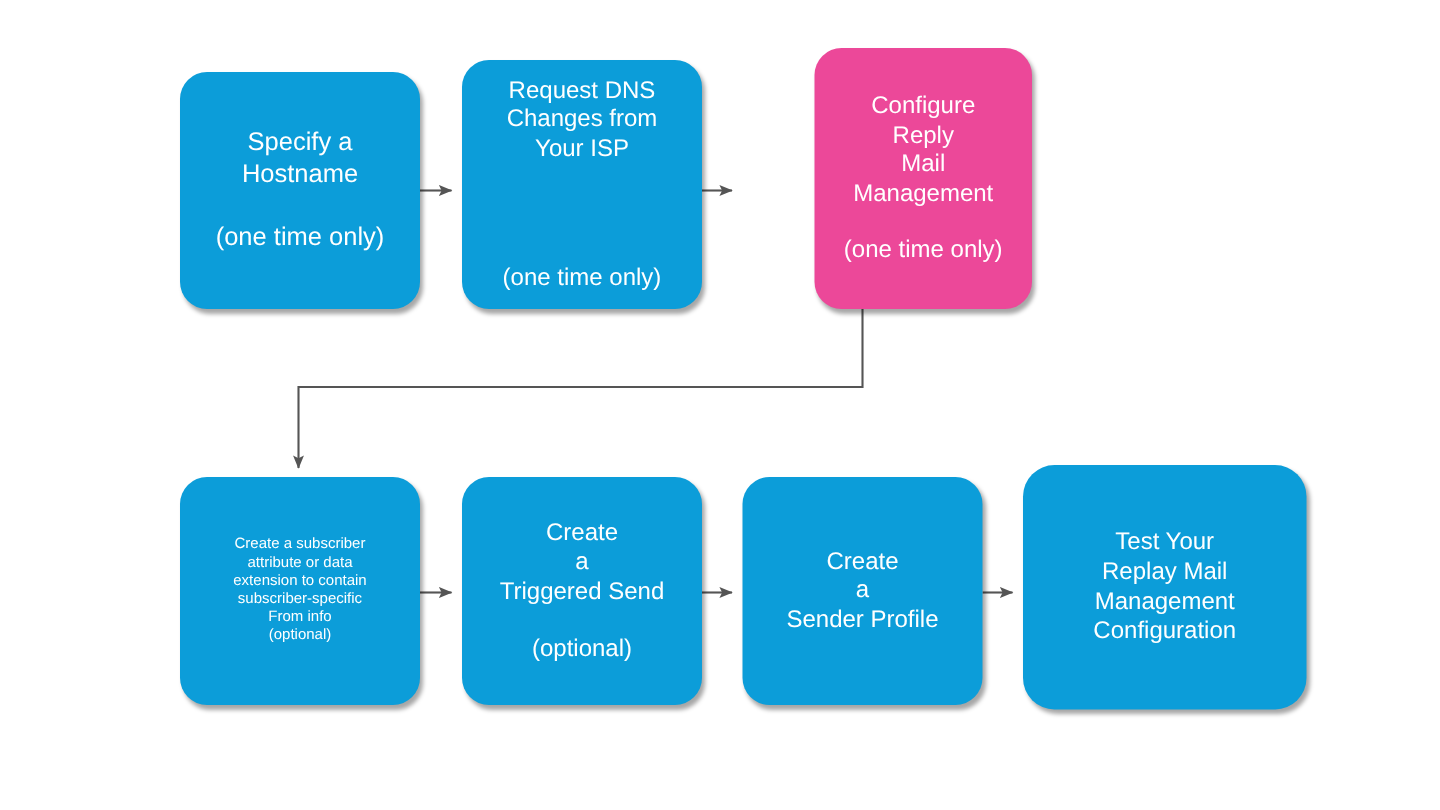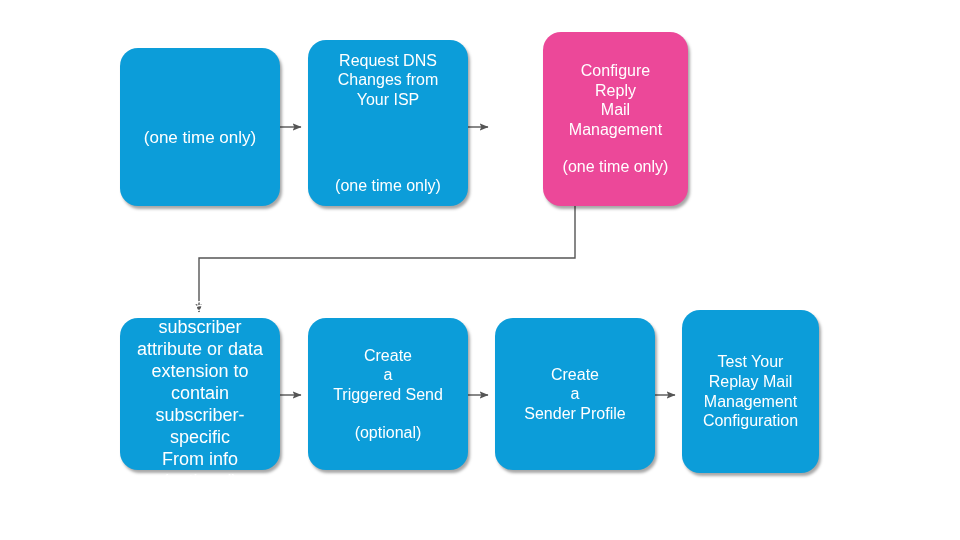--- a/index.html
+++ b/index.html
@@ -37,21 +37,21 @@
     white-space: pre-line;
   }
   .node .sub {
     white-space: pre-line;
     text-align: right;
   }
   .t-lg .title { font-size: 17px; }
   .t-lg .sub   { font-size: 17px; }
   .t-md .title { font-size: 16px; }
   .t-md .sub   { font-size: 16px; }
-  .t-sm .title { font-size: 18px; }
+  .t-sm .title { font-size: 10px; }
 
   
   .gap-lg .sub { margin-top: 22px; }
   .gap-md .sub { margin-top: 18px; }
 
   svg.connectors {
     position: absolute;
     left: 0;
     top: 0;
     width: 960px;
@@ -83,20 +83,22 @@
     <path class="conn-line" d="M575,206 L575,258 L199,258 L199,312" marker-end="url(#arrowhead)" style="stroke: rgb(85, 85, 85);"></path>
 
     <path class="conn-line" d="M280,395 L301,395" marker-end="url(#arrowhead)" style="stroke: rgb(85, 85, 85);"></path>
 
     <path class="conn-line" d="M468,395 L488,395" marker-end="url(#arrowhead)" style="stroke: rgb(85, 85, 85);"></path>
 
     <path class="conn-line" d="M655,395 L675,395" marker-end="url(#arrowhead)" style="stroke: rgb(85, 85, 85);"></path>
   </svg>
 
   <div class="node t-lg gap-lg" style="left: 120px; top: 48px; width: 160px; height: 158px; background: rgb(12, 157, 217); color: rgb(255, 255, 255);">
+    <div class="title">Specify a
+Hostname</div>
     <div class="sub">(one time only)</div>
   </div>
 
   <div class="node t-md gap-md" style="left: 308px; top: 40px; width: 160px; height: 166px; background: rgb(12, 157, 217); color: rgb(255, 255, 255); gap: 48px;">
     <div class="title">Request DNS
 Changes from
 Your ISP</div>
     <div class="sub">(one time only)</div>
   </div>
 
@@ -125,21 +127,21 @@
     <div class="sub">(optional)</div>
   </div>
 
   <div class="node t-md gap-sm" style="left: 495px; top: 318px; width: 160px; height: 152px; background: rgb(12, 157, 217); color: rgb(255, 255, 255);">
     <div class="title">Create
 a
 Sender Profile</div>
 
   </div>
 
-  <div class="node t-md gap-sm" style="left: 682px; top: 310px; width: 137px; height: 163px; background: rgb(12, 157, 217); color: rgb(255, 255, 255);">
+  <div class="node t-md gap-sm" style="left: 682px; top: 310px; width: 189px; height: 163px; background: rgb(12, 157, 217); color: rgb(255, 255, 255); border-radius: 21px;">
     <div class="title">Test Your
 Replay Mail
 Management
 Configuration</div>
 
   </div>
 
 </div>
 
 </body></html>

